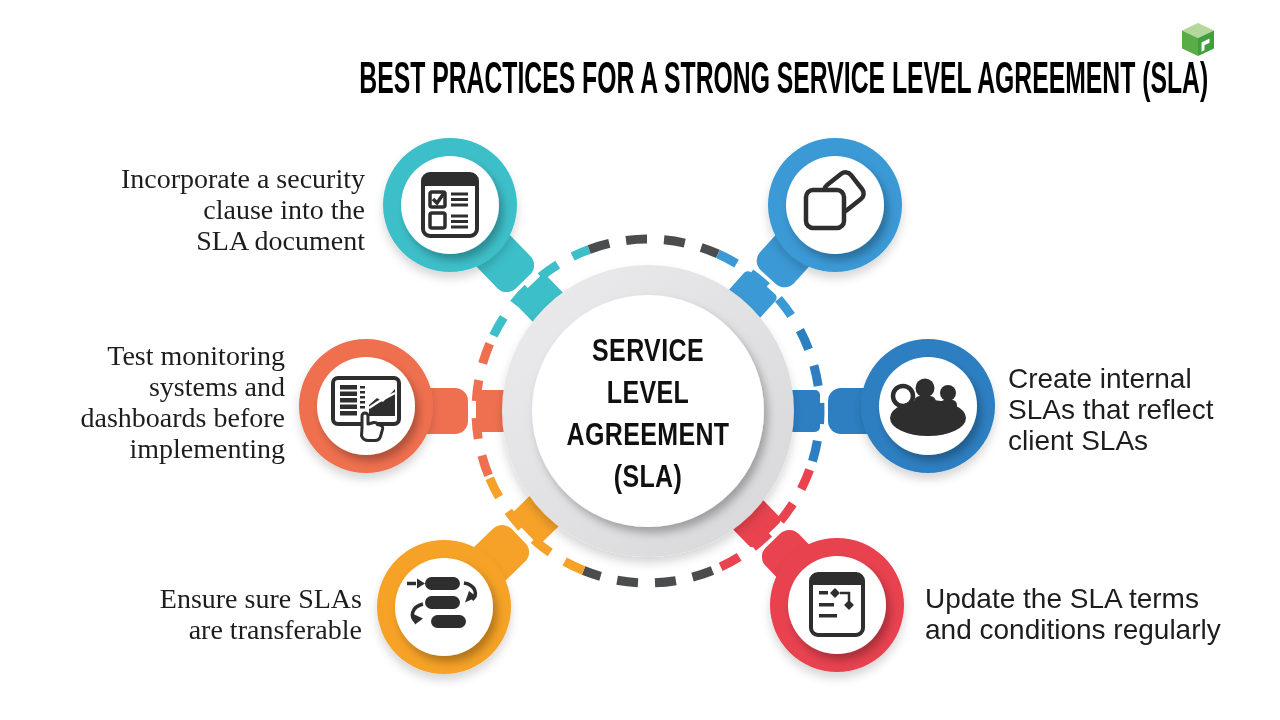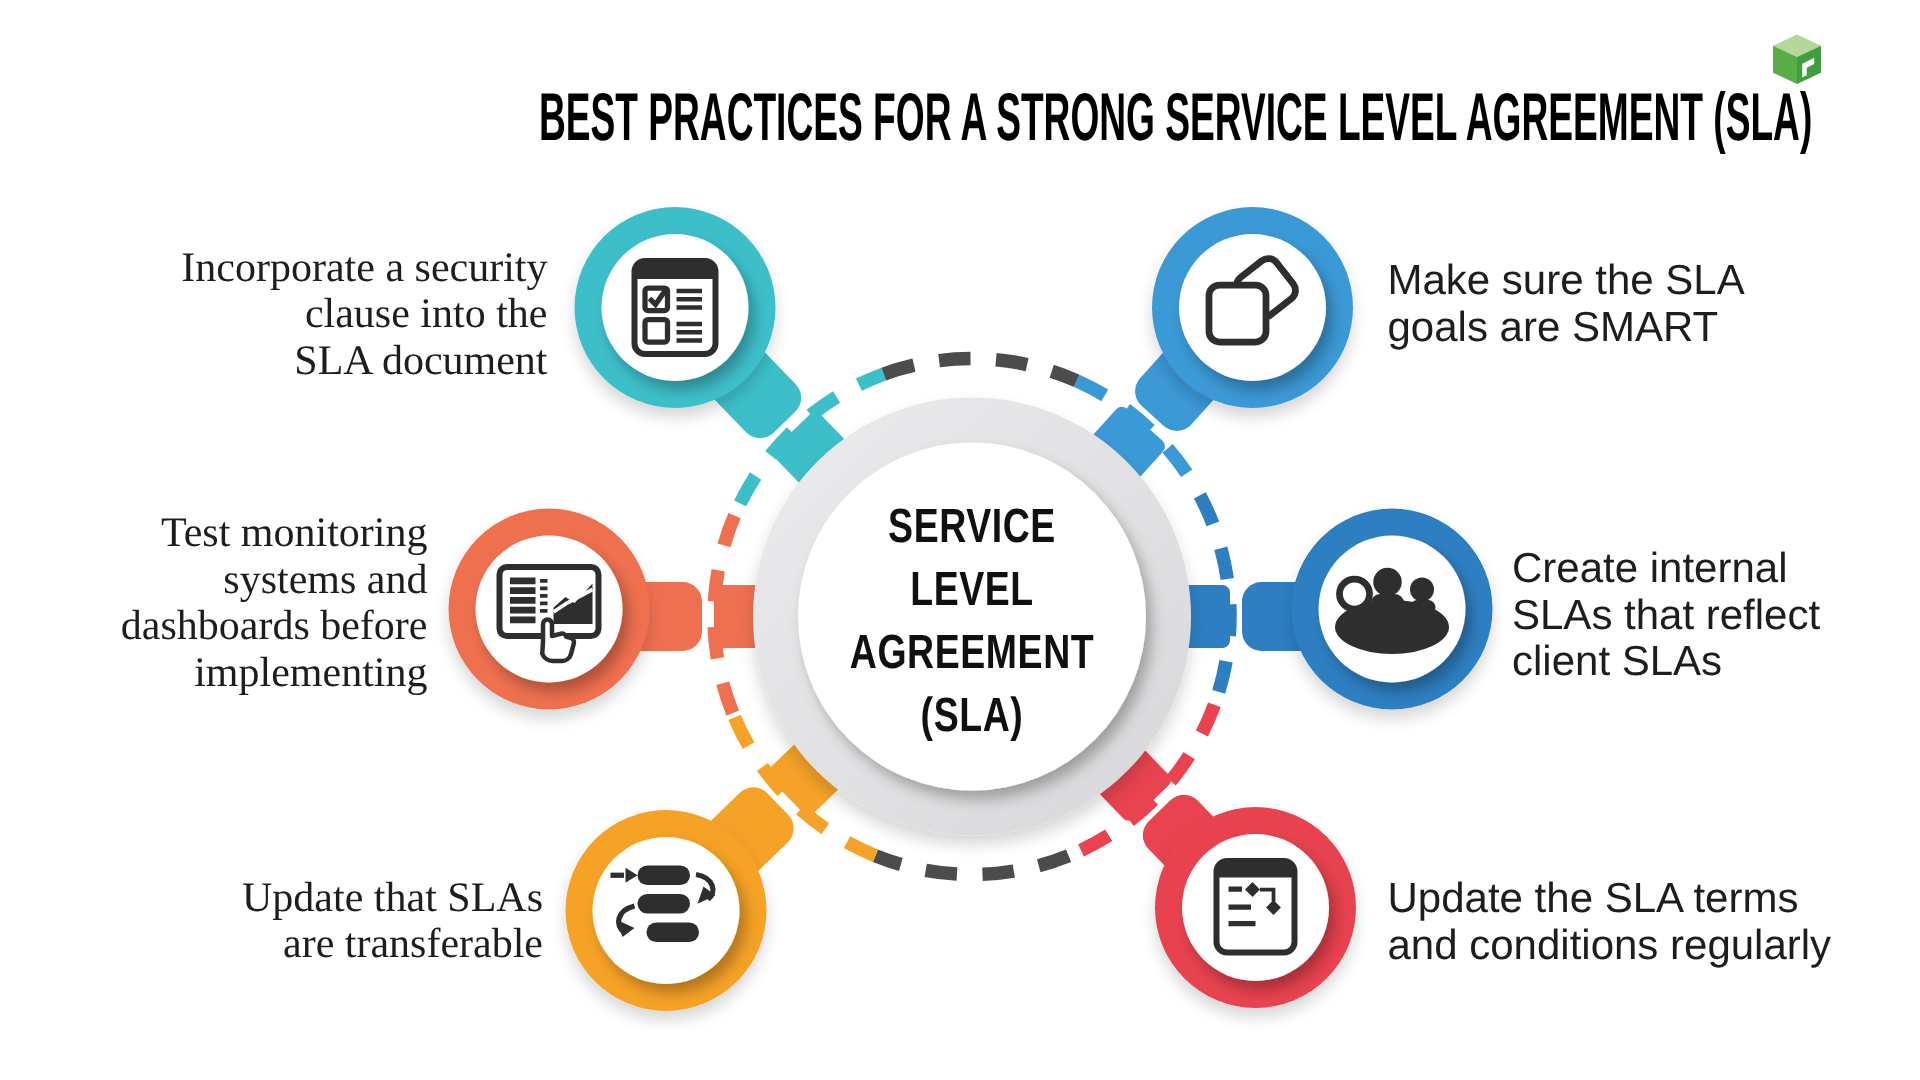--- a/index.html
+++ b/index.html
@@ -186,27 +186,25 @@
   </div>
 
   <div class="center-label">SERVICE
 LEVEL
 AGREEMENT
 (SLA)</div>
 
   <div class="label t-right" style="left:60px;top:163px;width:305px;">Incorporate a security
 clause into the
 SLA document</div>
-  <div class="label" style="left:925px;top:171px;width:310px;">Make sure the SLA
-goals are SMART</div>
   <div class="label" style="left:1008px;top:363px;width:260px;">Create internal
 SLAs that reflect
 client SLAs</div>
   <div class="label t-right" style="left:15px;top:340px;width:270px;">Test monitoring
 systems and
 dashboards before
 implementing</div>
-  <div class="label t-right" style="left:94px;top:583px;width:268px;">Update that SLAs
+  <div class="label t-right" style="left:94px;top:583px;width:268px;">Ensure sure SLAs
 are transferable</div>
   <div class="label" style="left:925px;top:583px;width:340px;">Update the SLA terms
 and conditions regularly</div>
 
 </div>
 
 </body></html>

